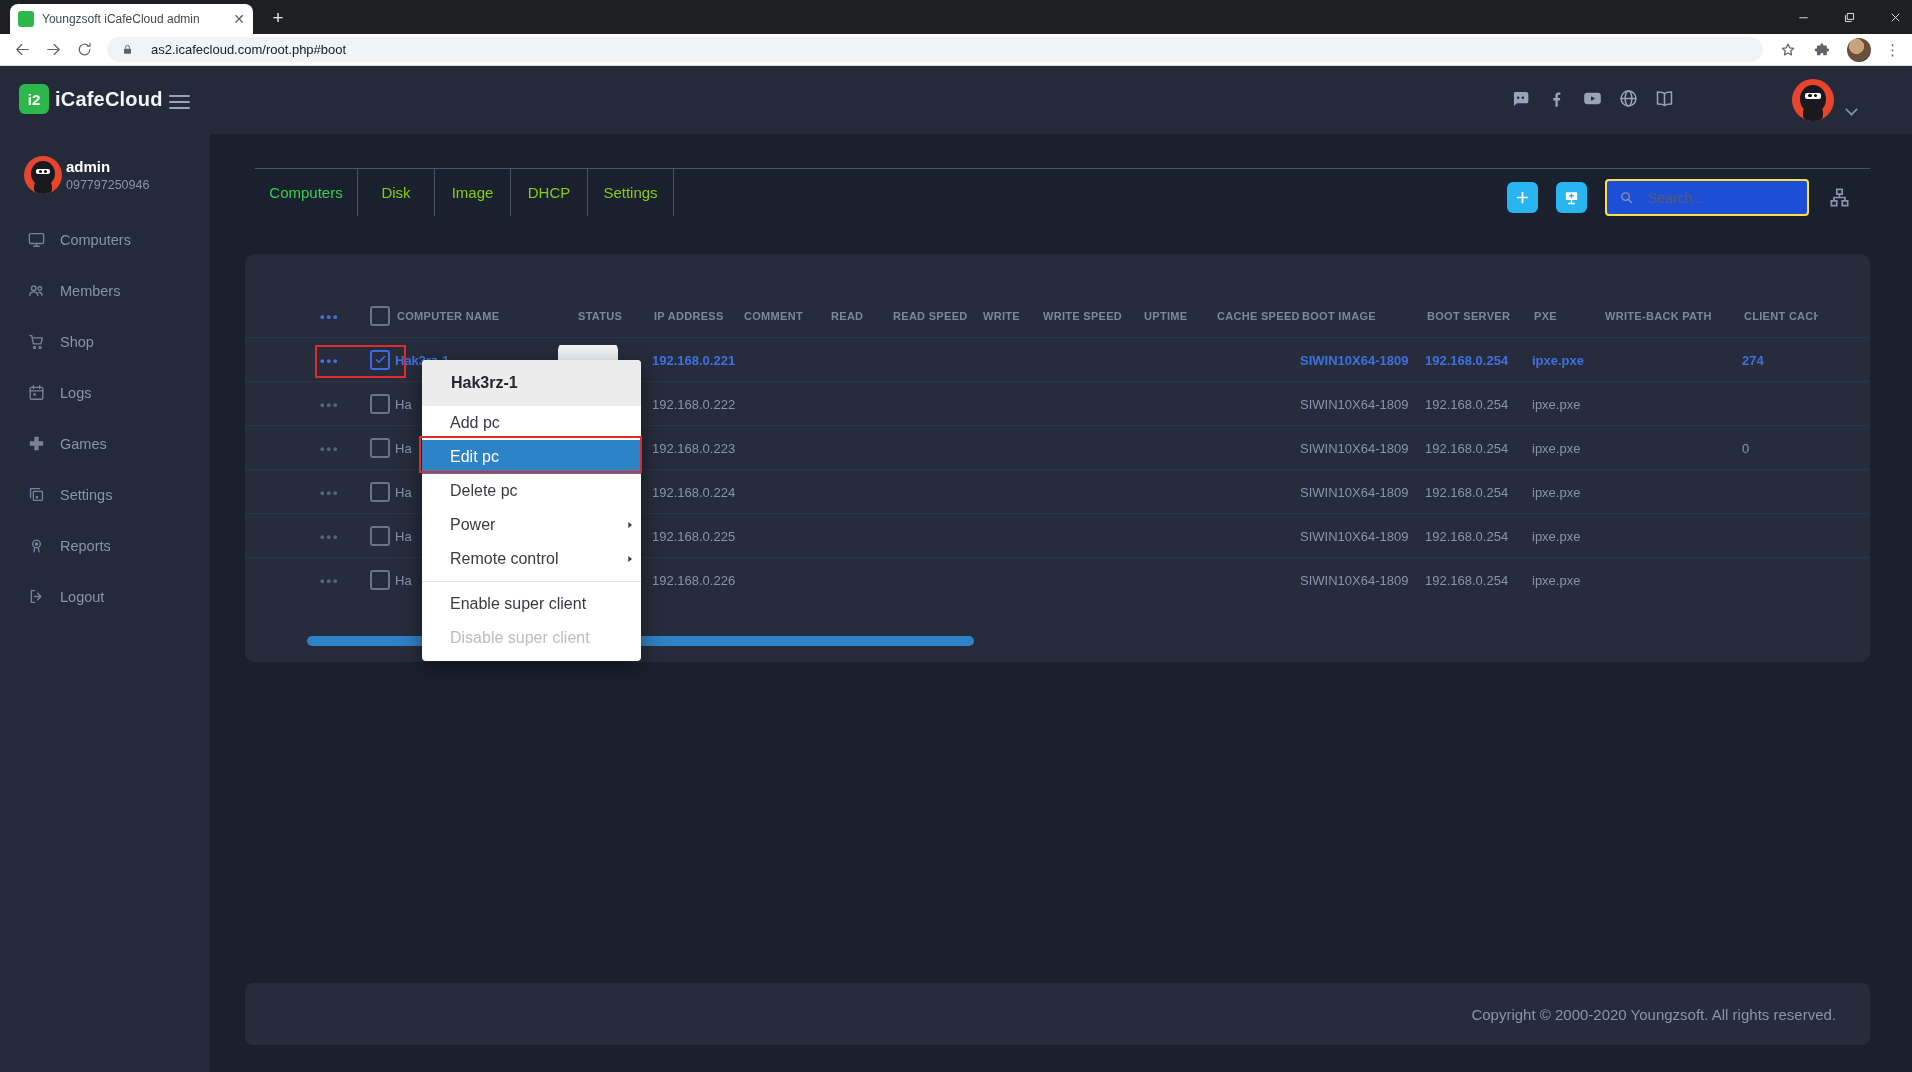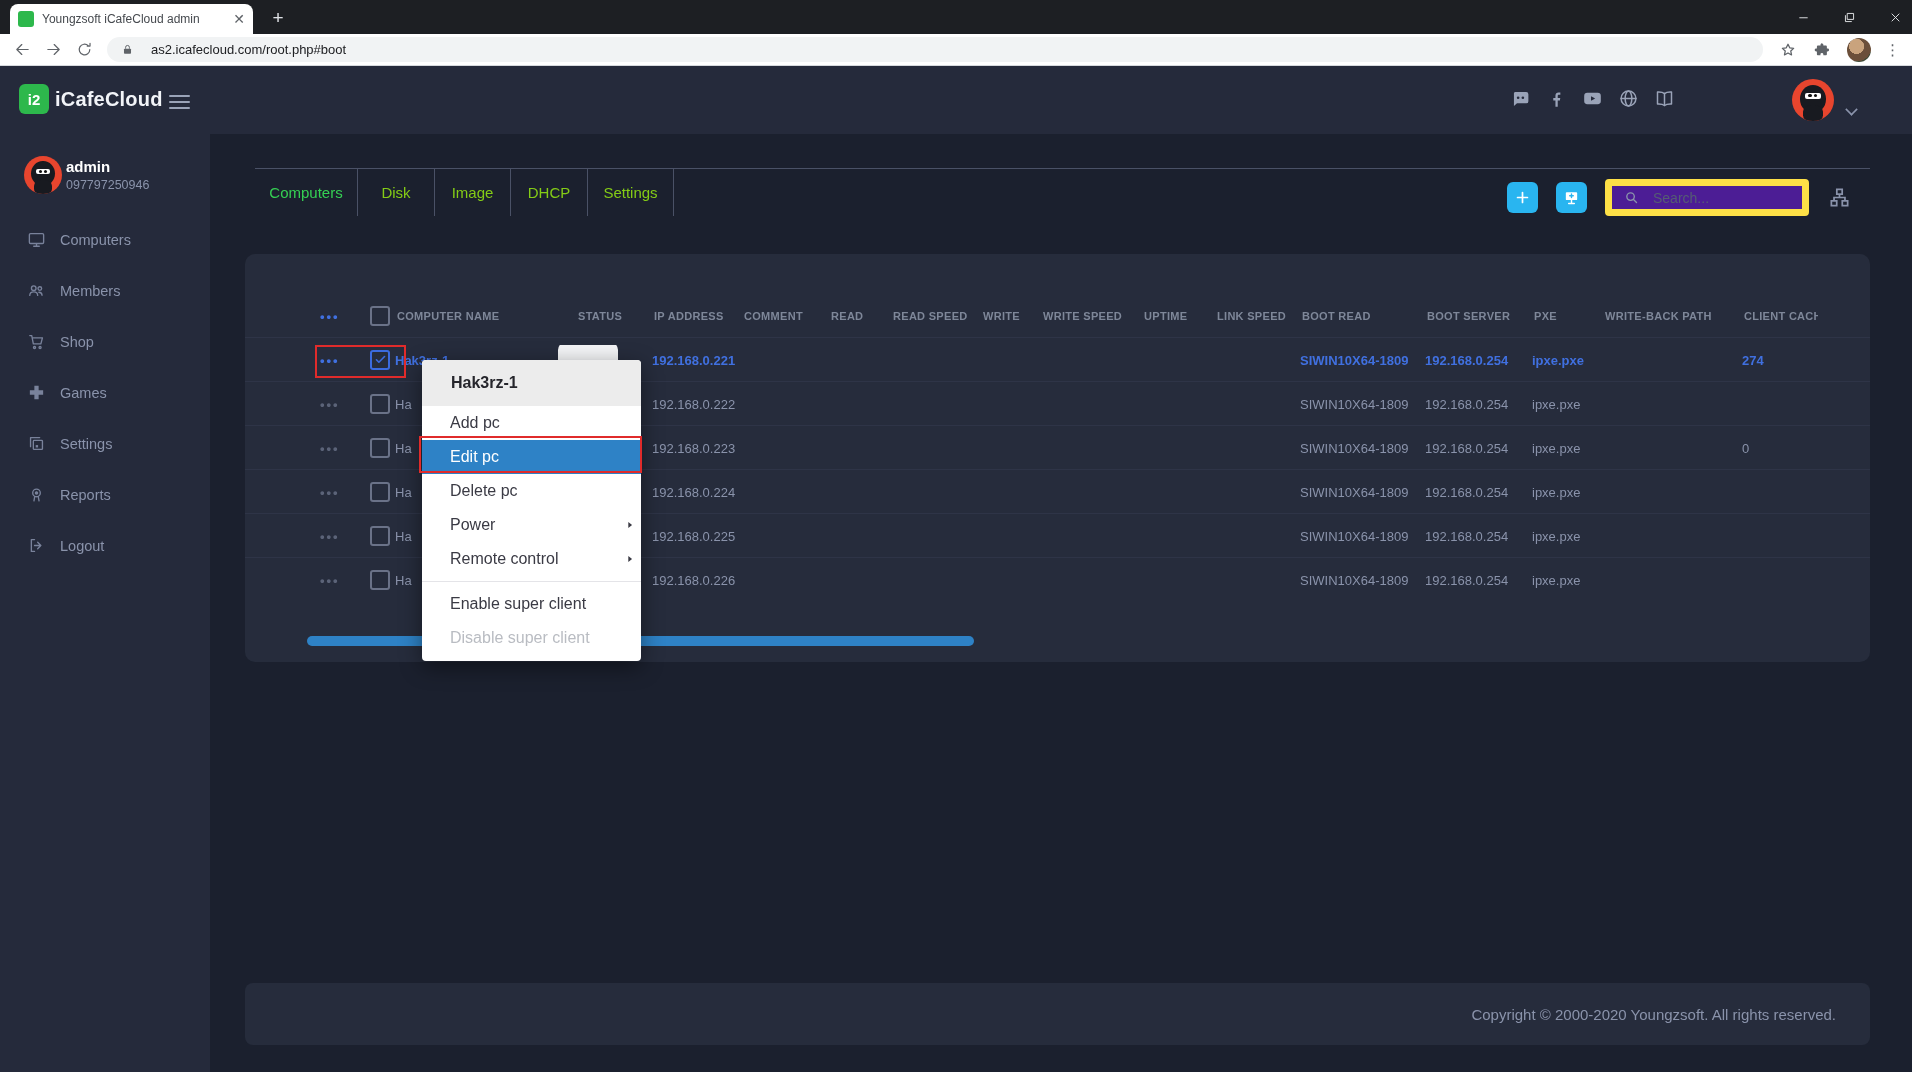--- a/index.html
+++ b/index.html
@@ -77,22 +77,22 @@
   #tabband{position:absolute;left:45px;top:34px;width:1615px;height:47px;
     border-top:1px solid #4a5166;display:flex}
   .vtab{height:47px;display:flex;align-items:center;justify-content:center;
     border-right:1px solid #4a5166;font-size:15px;color:#84cc16;box-sizing:border-box}
   .vtab.active{color:#35d053}
   .sqbtn{position:absolute;width:31px;height:31px;border-radius:6px;background:#29b5f0;
     color:#fff;display:flex;align-items:center;justify-content:center}
   .sqbtn svg{width:17px;height:17px}
   #btn-add{left:1297px;top:48px;font-size:20px;font-weight:bold}
   #btn-add-pc{left:1346px;top:48px}
-  #searchbox{position:absolute;left:1395px;top:45px;width:204px;height:37px;background:#4c1d95;
-    border:7px solid #fde047;border-radius:4px;display:flex;align-items:center;box-sizing:border-box}
+  #searchbox{position:absolute;left:1395px;top:45px;width:204px;height:37px;background:#1d4ed8;
+    border:2px solid #fde047;border-radius:4px;display:flex;align-items:center;box-sizing:border-box}
   #search-icseg{width:38px;height:100%;display:flex;align-items:center;justify-content:center;
     border-right:1px solid #20253500;color:#8a93ab}
   #search-icseg svg{width:15px;height:15px}
   #search-input{flex:1;background:transparent;border:none;outline:none;color:#aeb6c8;
     font-size:14px;font-family:"Liberation Sans",sans-serif;width:140px}
   #search-input::placeholder{color:#555d73}
   #topology-btn{position:absolute;left:1618px;top:52px;color:#8a93ab}
   #topology-btn svg{width:23px;height:23px}
 
   
@@ -304,20 +304,30 @@
           <svg viewBox="0 0 24 24" fill="none" stroke="currentColor" stroke-width="1.7" stroke-linecap="round" stroke-linejoin="round">
             <circle cx="9.5" cy="19.5" r="1.3"></circle>
             <circle cx="16.5" cy="19.5" r="1.3"></circle>
             <path d="M3.5 4.5H6l2 10.5h9.5l2-7.5H7"></path>
           </svg>
         </span>
         <span>Shop</span>
       </div>
       <div class="snav">
         <span class="ic ">
+          <svg viewBox="0 0 24 24" fill="none" stroke="currentColor" stroke-width="1.7" stroke-linecap="round" stroke-linejoin="round">
+            <rect x="4" y="5.5" width="16" height="15" rx="1.5"></rect>
+            <path d="M8 3.5v3.5M16 3.5v3.5M4 10h16"></path>
+            <rect x="8" y="13" width="3" height="3" fill="currentColor" stroke="none"></rect>
+          </svg>
+        </span>
+        <span>Logs</span>
+      </div>
+      <div class="snav">
+        <span class="ic ">
           <svg viewBox="0 0 24 24">
             <path fill="currentColor" d="M9.3 3.6h5.4v5.7h5.7v5.4h-5.7v5.7H9.3v-5.7H3.6V9.3h5.7z"></path>
           </svg>
         </span>
         <span>Games</span>
       </div>
       <div class="snav">
         <span class="ic ">
           <svg viewBox="0 0 24 24" fill="none" stroke="currentColor" stroke-width="1.7" stroke-linecap="round" stroke-linejoin="round">
             <rect x="8" y="8" width="11.5" height="11.5" rx="1"></rect>
@@ -407,22 +417,22 @@
         </div>
         <div class="th" style="width:163px">COMPUTER NAME</div>
         <div class="th th-status" style="width:94px">STATUS</div>
         <div class="th" style="width:90px">IP ADDRESS</div>
         <div class="th" style="width:87px">COMMENT</div>
         <div class="th" style="width:62px">READ</div>
         <div class="th" style="width:90px">READ SPEED</div>
         <div class="th" style="width:60px">WRITE</div>
         <div class="th" style="width:101px">WRITE SPEED</div>
         <div class="th" style="width:73px">UPTIME</div>
-        <div class="th" style="width:85px">LINK SPEED</div>
-        <div class="th" style="width:125px">BOOT READ</div>
+        <div class="th" style="width:85px">CACHE SPEED</div>
+        <div class="th" style="width:125px">BOOT IMAGE</div>
         <div class="th" style="width:107px">BOOT SERVER</div>
         <div class="th" style="width:71px">PXE</div>
         <div class="th" style="width:139px">WRITE-BACK PATH</div>
         <div class="th" style="width:76px">CLIENT CACHE</div>
       </div>
     <div id="table-rows">
         <div class="trow">
           <div class="td" style="width:45px"><span class="dots blue">•••</span></div>
           <div class="td" style="width:30px">
             <span class="cbwrap">

